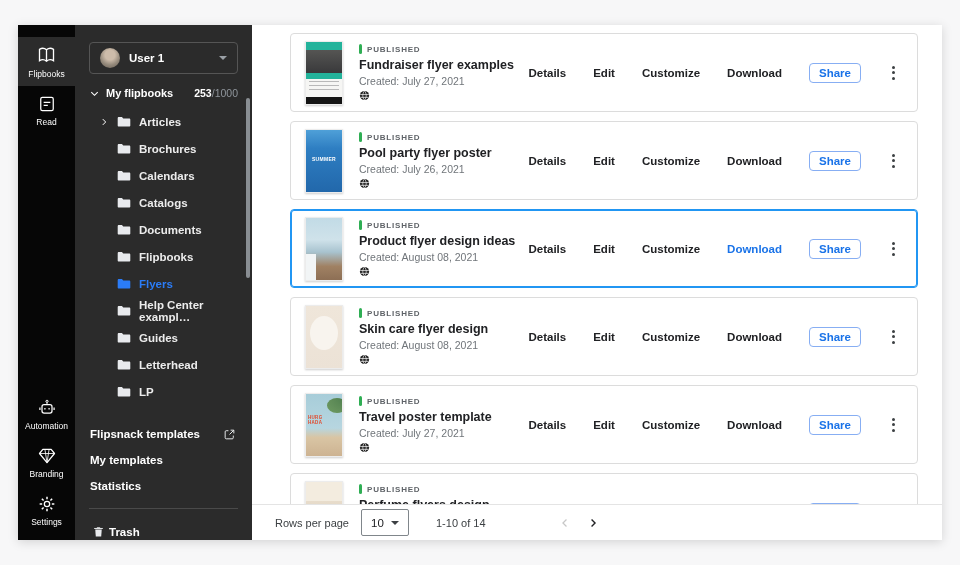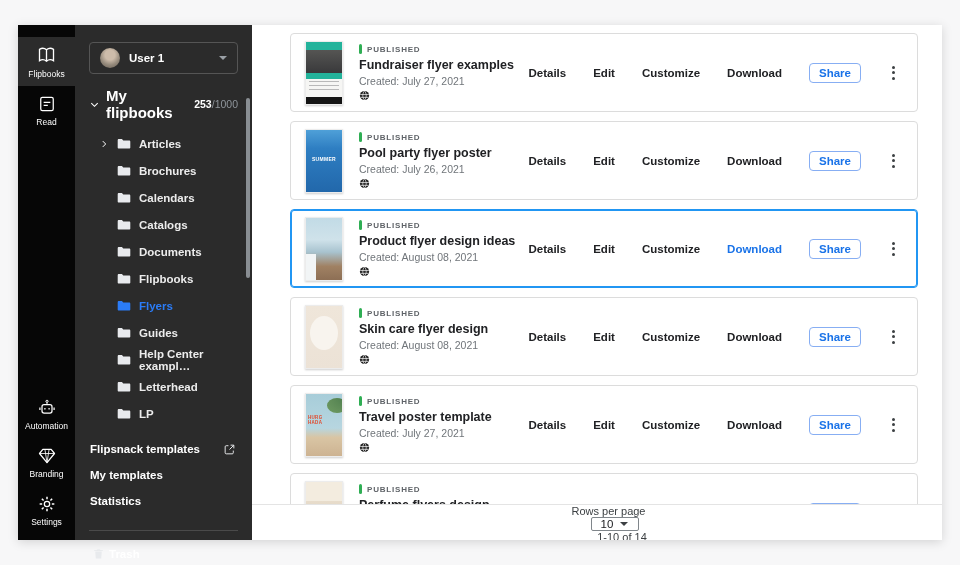--- a/index.html
+++ b/index.html
@@ -15,33 +15,33 @@
   .rail-item .lbl{font-size:8.5px;color:#fff;}
   .rail-item svg{display:block;}
 
   
   .sidenav{width:177px;background:#2b2b2b;flex:none;position:relative;color:#e8eaed;}
   .user-box{margin:17px 14px 0;height:30px;border:1px solid #555;border-radius:4px;display:flex;align-items:center;padding:0 10px;gap:9px;cursor:pointer;}
   .avatar{width:20px;height:20px;border-radius:50%;background:radial-gradient(circle at 50% 35%,#cdbcaa 0 30%,#958a7c 60%,#645b51 100%);flex:none;}
   .user-name{font-weight:bold;font-size:11.5px;color:#fff;}
   .user-caret{margin-left:auto;width:0;height:0;border-left:4px solid transparent;border-right:4px solid transparent;border-top:4px solid #9aa0a6;}
   .root-row{display:flex;align-items:center;margin:13px 14px 0;gap:6px;cursor:pointer;}
-  .root-label{font-weight:bold;color:#fff;font-size:15px;}
+  .root-label{font-weight:bold;color:#fff;font-size:11px;}
   .root-count{margin-left:auto;font-size:10.5px;}
   .root-count b{color:#fff;font-weight:bold;}
   .root-count span{color:#8f959b;}
   .folders{margin-top:9px;}
   .folder{height:27px;display:flex;align-items:center;padding-left:24px;gap:8px;cursor:pointer;}
   .folder .chev{width:10px;flex:none;display:flex;align-items:center;}
   .folder .f-icon{display:flex;color:#e8eaed;}
   .folder .f-label{font-size:11.5px;font-weight:bold;color:#ececec;}
   .folder.selected .f-icon{color:#2b7cf7;}
   .folder.selected .f-label{color:#2b7cf7;}
   .links{margin-top:16px;}
-  .link-item{height:26px;display:flex;align-items:flex-start;padding:0 16px 0 15px;font-weight:bold;color:#fff;font-size:11.5px;cursor:pointer;}
+  .link-item{height:26px;display:flex;align-items:center;padding:0 16px 0 15px;font-weight:bold;color:#fff;font-size:11.5px;cursor:pointer;}
   .link-item .ext{margin-left:auto;display:flex;}
   .divider{border-top:1px solid #4a4a4a;margin:9px 14px 8px;}
   .trash-item{height:30px;display:flex;align-items:center;gap:4px;padding:0 14px 0 17px;font-weight:bold;color:#fff;font-size:11.5px;cursor:pointer;}
   .scroll-thumb{position:absolute;right:2px;top:73px;width:4px;height:180px;border-radius:2px;background:#9aa0a6;opacity:.85;}
 
   
   .main{flex:1;position:relative;background:#fff;overflow:hidden;}
   .rows{position:absolute;left:18px;right:24px;top:8px;display:flex;flex-direction:column;gap:9px;padding-left:20px;}
   .row{height:77px;border:1px solid #dcdcdc;border-radius:4px;background:#fff;display:flex;align-items:center;padding:0 18px 0 14px;flex:none;position:relative;}
   .row.selected{border-color:#2196f3;box-shadow:inset 0 0 0 1px #2196f3;}
@@ -67,21 +67,21 @@
   .globe{margin-top:2px;line-height:0;}
   .actions{margin-left:auto;display:flex;align-items:center;gap:27px;}
   .action{font-size:11.5px;font-weight:bold;color:#202124;cursor:pointer;white-space:nowrap;}
   .action.blue{color:#1a73e8;}
   .download{position:relative;display:inline-block;}
   .share-btn{font-family:inherit;font-size:11.5px;font-weight:bold;color:#1a73e8;background:#fff;border:1px solid #87aef3;border-radius:4px;padding:3px 9px;cursor:pointer;}
   .kebab{display:flex;flex-direction:column;gap:2.5px;padding:3px 4px;cursor:pointer;}
   .kebab i{width:3px;height:3px;border-radius:50%;background:#3c4043;}
 
   
-  .pagebar{position:absolute;left:0;right:0;bottom:0;height:35px;background:#fff;border-top:1px solid #e4e4e4;display:flex;align-items:center;padding-left:23px;z-index:6;flex-direction:column;}
+  .pagebar{position:absolute;left:0;right:0;bottom:0;height:35px;background:#fff;border-top:1px solid #e4e4e4;display:flex;align-items:center;padding-left:23px;z-index:6;}
   .pp-label{font-size:11px;color:#3c4043;}
   .pp-select{margin-left:12px;width:46px;height:25px;border:1px solid #80868b;border-radius:2px;display:flex;align-items:center;justify-content:center;gap:7px;font-size:11.5px;color:#202124;cursor:pointer;background:#fff;}
   .pp-caret{width:0;height:0;border-left:4px solid transparent;border-right:4px solid transparent;border-top:4px solid #3c4043;}
   .pp-range{margin-left:27px;font-size:11px;color:#3c4043;}
   .pp-nav{margin-left:72px;display:flex;align-items:center;gap:14px;}
   .pp-nav span{display:flex;cursor:pointer;}
 </style>
 </head>
 <body>
 
@@ -228,30 +228,30 @@
     </span>
     <span class="f-label">Flyers</span>
   </div>
           <div class="folder">
     <span class="chev"></span>
     <span class="f-icon">
       <svg viewBox="0 0 20 16" width="14" height="12">
                 <path d="M1 2.5C1 1.7 1.7 1 2.5 1h4.6l1.8 2h8.6c.8 0 1.5.7 1.5 1.5V13c0 .8-.7 1.5-1.5 1.5h-15C1.7 14.5 1 13.8 1 13z" fill="currentColor"></path>
               </svg>
     </span>
+    <span class="f-label">Help Center exampl…</span>
+  </div>
+          <div class="folder">
+    <span class="chev"></span>
+    <span class="f-icon">
+      <svg viewBox="0 0 20 16" width="14" height="12">
+                <path d="M1 2.5C1 1.7 1.7 1 2.5 1h4.6l1.8 2h8.6c.8 0 1.5.7 1.5 1.5V13c0 .8-.7 1.5-1.5 1.5h-15C1.7 14.5 1 13.8 1 13z" fill="currentColor"></path>
+              </svg>
+    </span>
     <span class="f-label">Guides</span>
-  </div>
-          <div class="folder">
-    <span class="chev"></span>
-    <span class="f-icon">
-      <svg viewBox="0 0 20 16" width="14" height="12">
-                <path d="M1 2.5C1 1.7 1.7 1 2.5 1h4.6l1.8 2h8.6c.8 0 1.5.7 1.5 1.5V13c0 .8-.7 1.5-1.5 1.5h-15C1.7 14.5 1 13.8 1 13z" fill="currentColor"></path>
-              </svg>
-    </span>
-    <span class="f-label">Help Center exampl…</span>
   </div>
           <div class="folder">
     <span class="chev"></span>
     <span class="f-icon">
       <svg viewBox="0 0 20 16" width="14" height="12">
                 <path d="M1 2.5C1 1.7 1.7 1 2.5 1h4.6l1.8 2h8.6c.8 0 1.5.7 1.5 1.5V13c0 .8-.7 1.5-1.5 1.5h-15C1.7 14.5 1 13.8 1 13z" fill="currentColor"></path>
               </svg>
     </span>
     <span class="f-label">Letterhead</span>
   </div>

